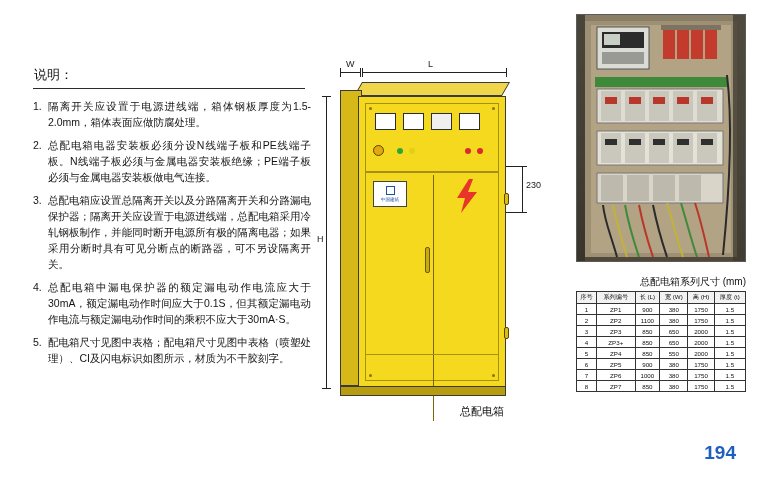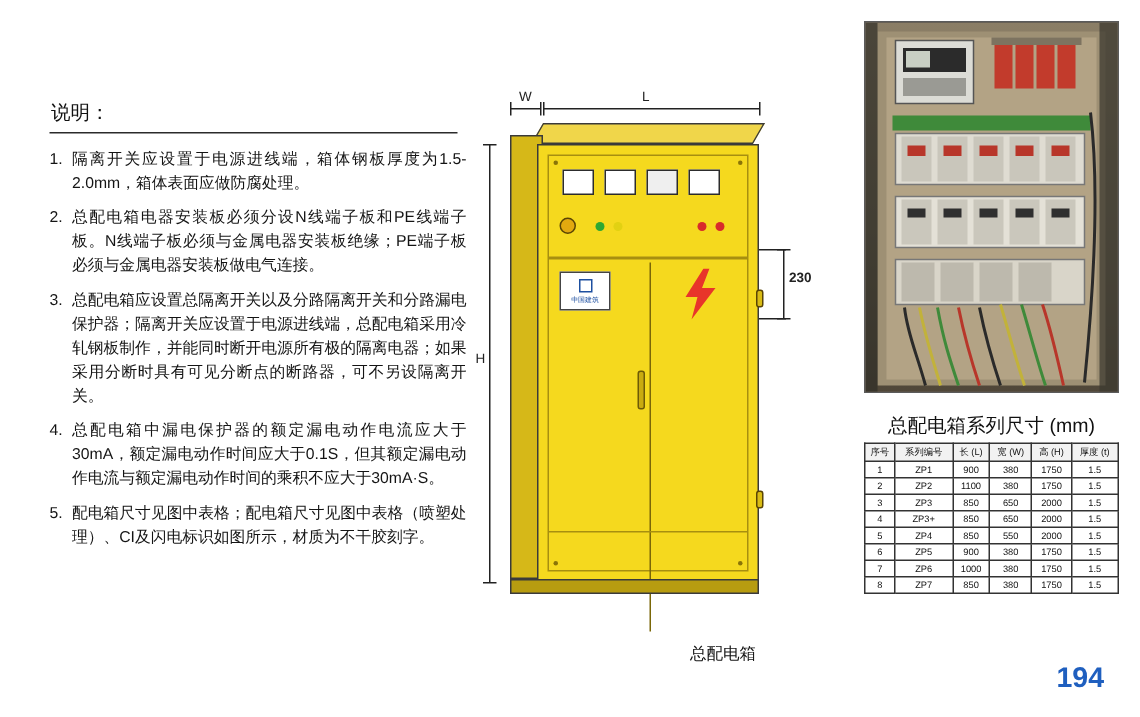--- a/index.html
+++ b/index.html
@@ -111,30 +111,30 @@
   }
 
   
   .photo {
     position:absolute; left:576px; top:14px; width:170px; height:248px;
     border:1px solid #5b5b5b; overflow:hidden; background:#6a5f4e;
   }
 
   
   .tbl-wrap { position:absolute; left:576px; top:275px; width:170px; }
-  .tbl-cap { font-size:13px; text-align:center; color:#111; margin-bottom:2px; }
+  .tbl-cap { font-size:10px; text-align:right; color:#111; margin-bottom:2px; }
   table.spec { border-collapse:collapse; width:170px; font-size:6.2px; }
   table.spec th, table.spec td {
     border:0.6px solid #333; text-align:center; padding:1px 0; color:#111;
     height:11px;
   }
   table.spec thead th { background:#f2f2f2; font-weight:normal; }
 
   .caption {
-    position:absolute; left:460px; top:428px; font-size:11px; color:#111;
+    position:absolute; left:460px; top:404px; font-size:11px; color:#111;
   }
   .pageno {
     position:absolute; right:24px; bottom:14px; font-size:19px;
     color:#1f5fbf; font-weight:bold;
   }
 </style>
 </head>
 <body>
 
 <div class="page">
@@ -180,21 +180,21 @@
     <div class="dim-line" style="left:8px; top:38px; width:1px; height:292px;"></div>
     <div class="dim-line" style="left:4px; top:38px; width:9px; height:1px;"></div>
     <div class="dim-line" style="left:4px; top:330px; width:9px; height:1px;"></div>
     <div class="dim-text" style="left:-1px; top:176px;">H</div>
 
     <div class="dim-line" style="left:204px; top:108px; width:1px; height:46px;"></div>
     <div class="dim-line" style="left:200px; top:108px; width:9px; height:1px;"></div>
     <div class="dim-line" style="left:200px; top:154px; width:9px; height:1px;"></div>
     <div class="dim-line" style="left:188px; top:108px; width:18px; height:1px;"></div>
     <div class="dim-line" style="left:188px; top:154px; width:18px; height:1px;"></div>
-    <div class="dim-text" style="left:208px; top:122px;font-weight:bold;">230</div>
+    <div class="dim-text" style="left:208px; top:122px;">230</div>
 
     <div class="cab-top"></div>
     <div class="cab-side"></div>
 
     <div class="cab-face">
       <div class="inner-frame"></div>
 
       <div class="meter-row">
         <div class="meter"></div>
         <div class="meter"></div>

